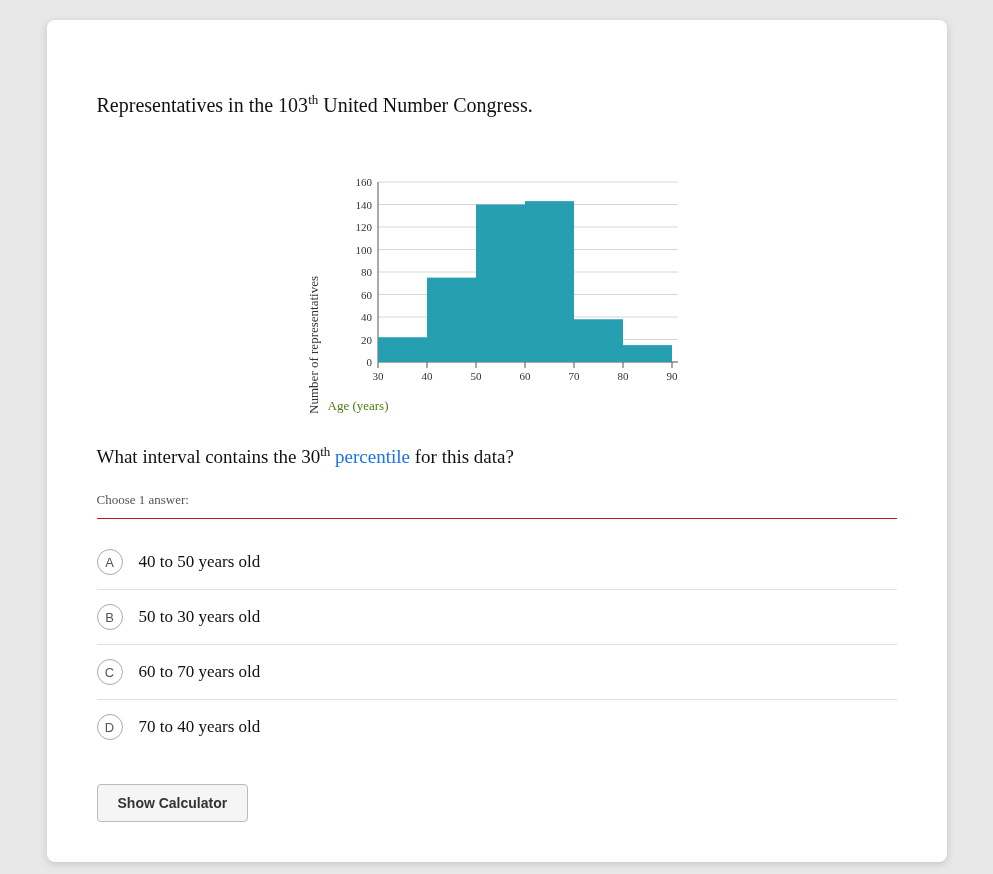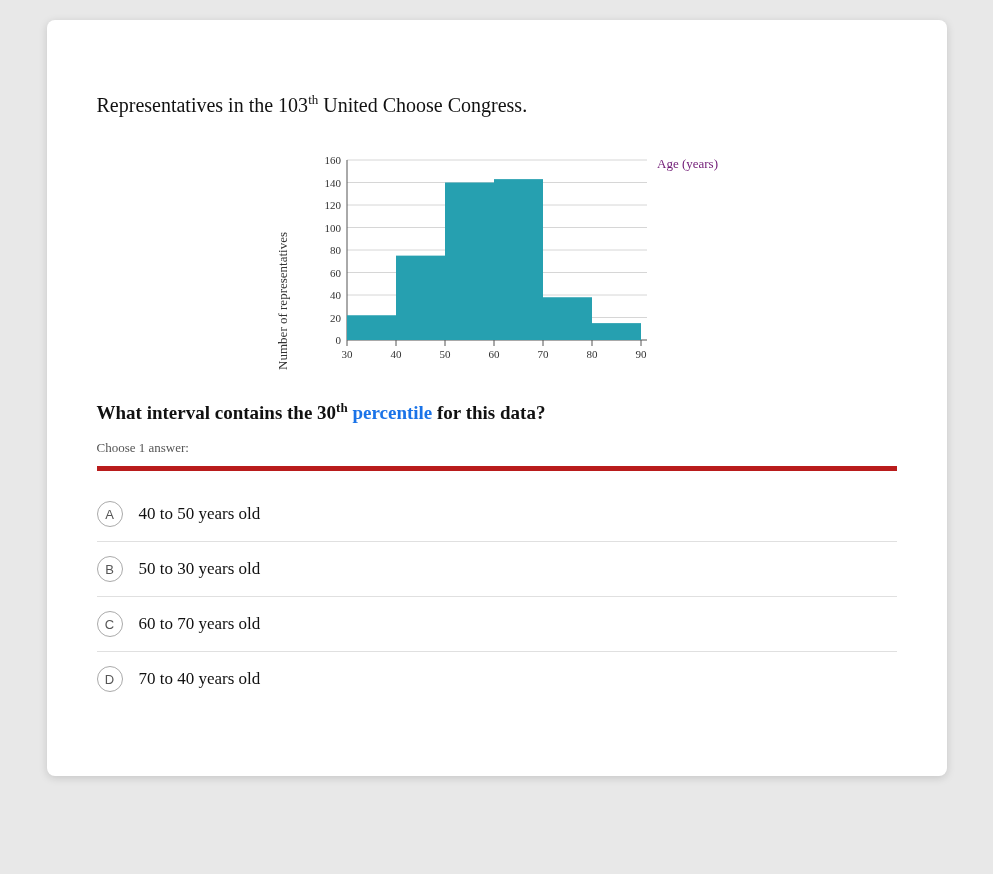--- a/index.html
+++ b/index.html
@@ -46,49 +46,50 @@
     .y-axis-label {
       writing-mode: vertical-rl;
       transform: rotate(180deg);
       font-size: 13px;
       color: #333;
       margin-right: 6px;
       text-align: center;
     }
     .chart-inner {
       display: flex;
-      flex-direction: row;
+      flex-direction: column;
+      margin-top: 22px;
     }
     svg.histogram {
       display: block;
     }
     .x-axis-label {
-      text-align: center;
-      font-size: 13px;
-      color: #701a75;
+      text-align: left;
+      font-size: 13px;
+      color: #4d7c0f;
       margin-top: 6px;
     }
     .subquestion {
       font-size: 19px;
-      font-weight: bold;
+      font-weight: normal;
       color: #111;
-      margin-bottom: 16px;
+      margin-bottom: 24px;
     }
     .subquestion sup {
       font-size: 13px;
     }
     .percentile-link {
       color: #1a73e8;
       text-decoration: none;
     }
     .choose-label {
       font-size: 13px;
       color: #555;
       margin-bottom: 16px;
-      border-bottom: 5px solid #b91c1c;
+      border-bottom: 1px solid #b91c1c;
       padding-bottom: 10px;
     }
     .answers {
       list-style: none;
       margin-bottom: 30px;
     }
     .answer-item {
       display: flex;
       align-items: center;
       padding: 14px 0;
@@ -125,21 +126,21 @@
       cursor: pointer;
     }
   </style>
 </head>
 <body>
 
 <div class="card">
   
   <div class="question-text">
     <br>
-    <span>Representatives in the 103</span><sup>th</sup><span> United Choose Congress.</span>
+    <span>Representatives in the 103</span><sup>th</sup><span> United Number Congress.</span>
   </div>
 
   
   <div class="chart-container">
     <div class="chart-wrapper">
       <div class="chart-area">
         <div class="y-axis-label">Number of representatives</div>
         <div class="chart-inner">
 
           <svg class="histogram" width="360" height="220" viewBox="0 0 360 220">
@@ -222,13 +223,14 @@
       <span class="circle-badge">C</span>
       <span>60 to 70 years old</span>
     </li>
     <li class="answer-item">
       <span class="circle-badge">D</span>
       <span>70 to 40 years old</span>
     </li>
   </ul>
 
   
+  <button class="show-calc-btn">Show Calculator</button>
 </div>
 
 </body></html>

